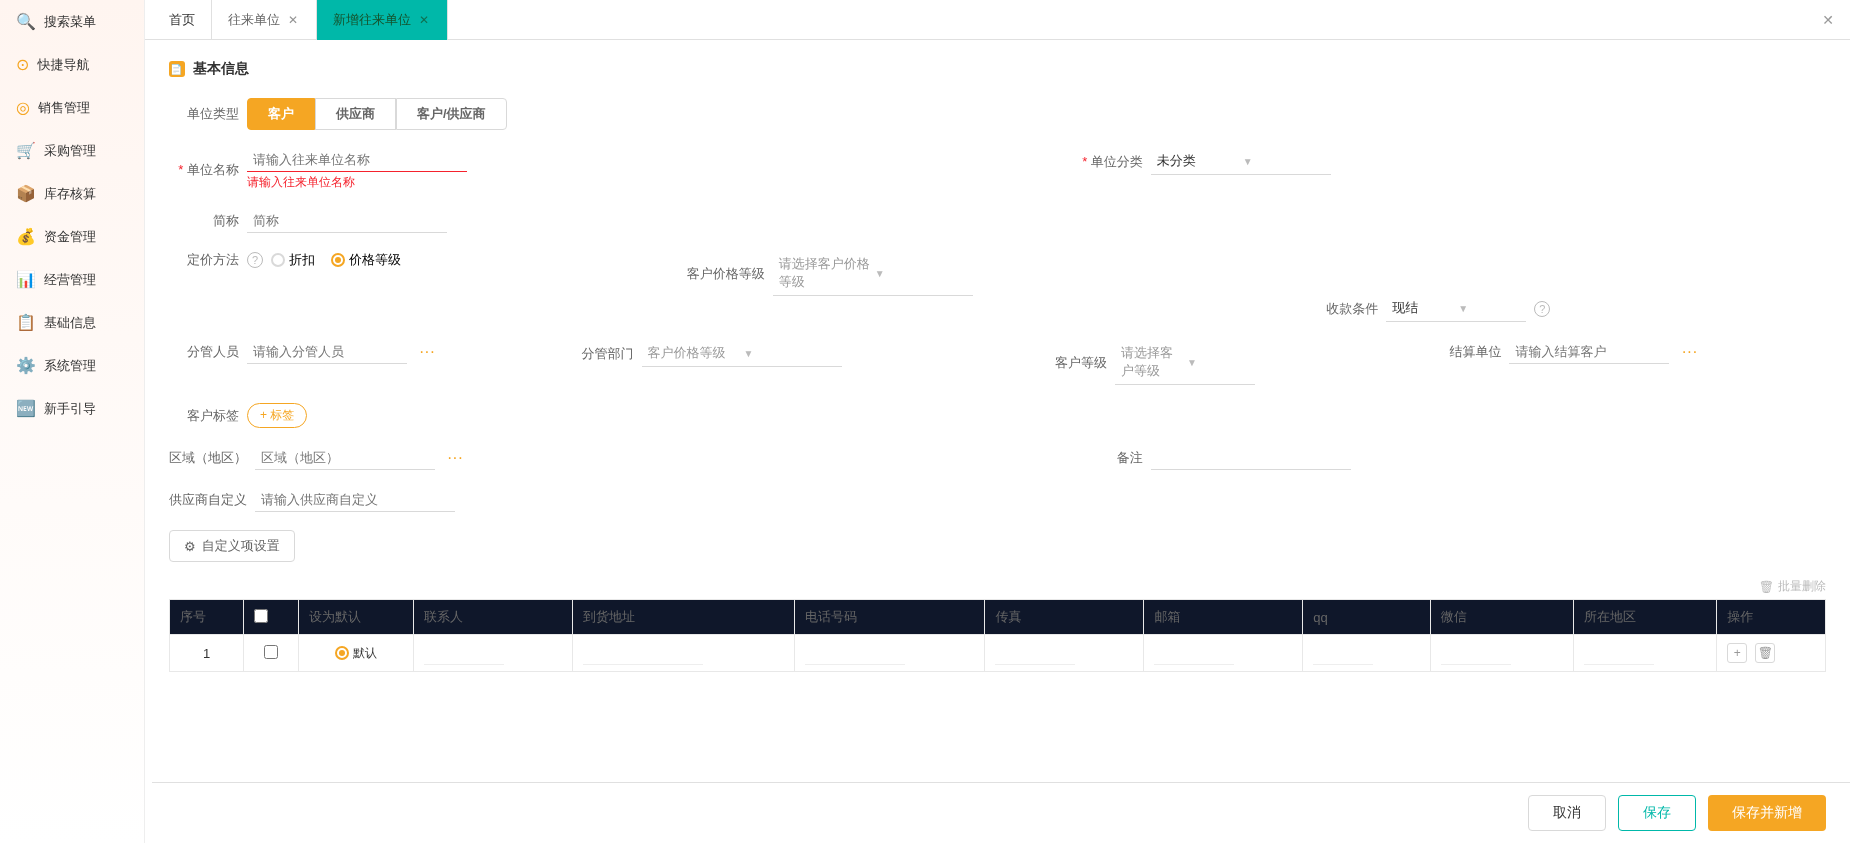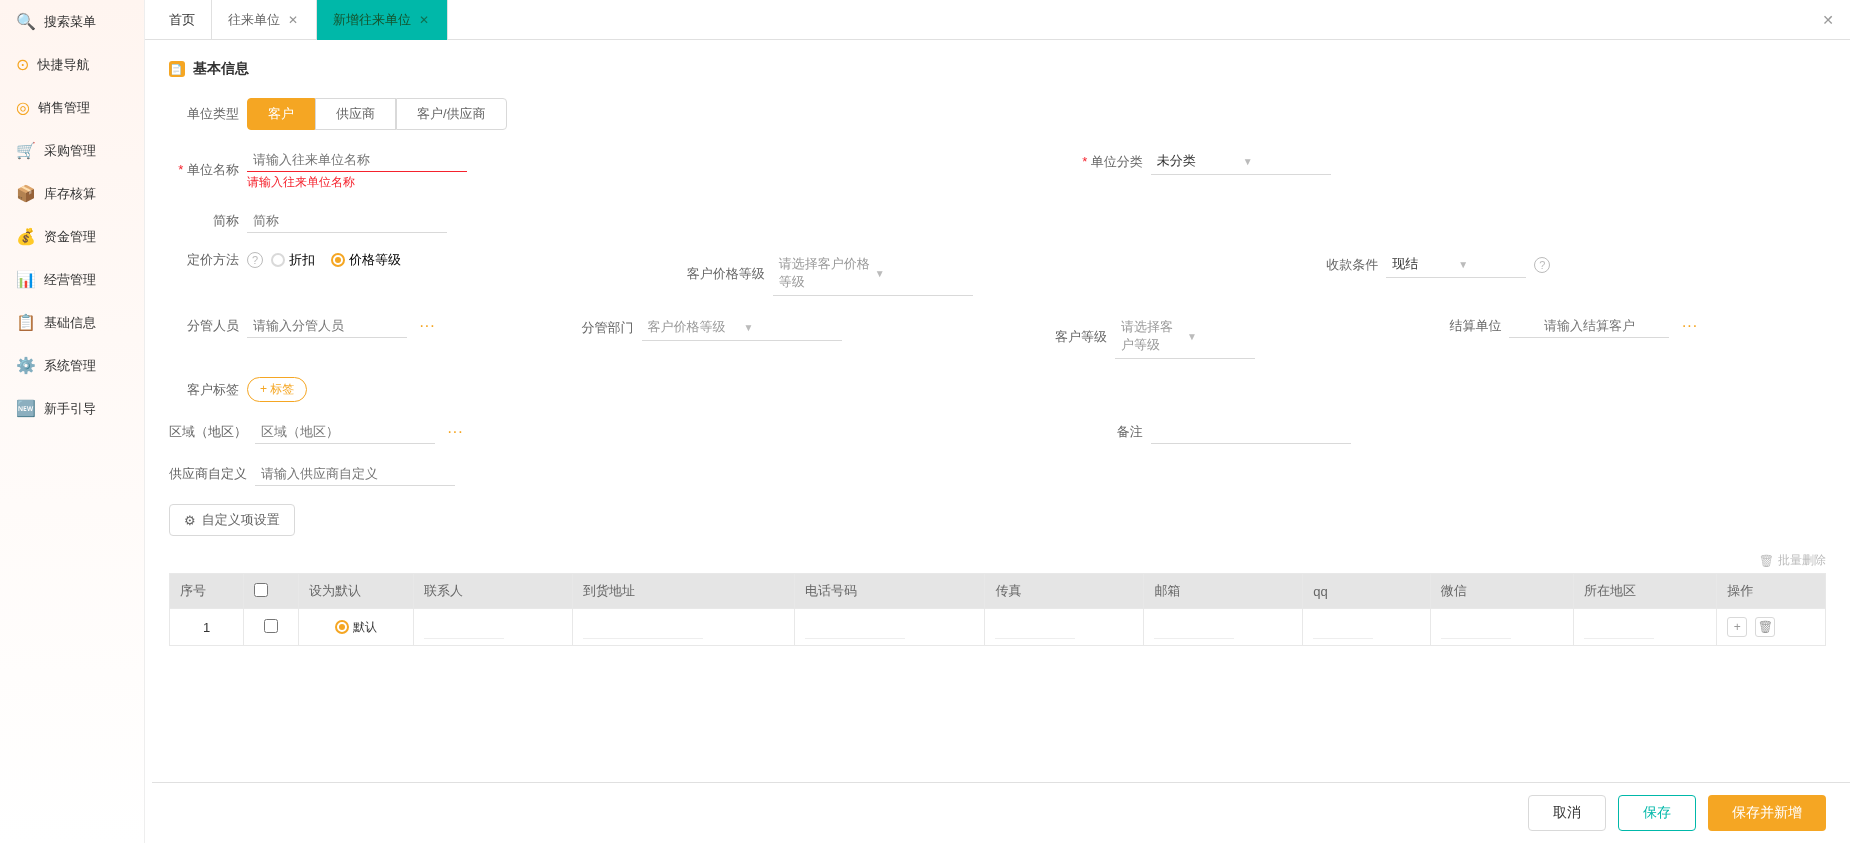--- a/index.html
+++ b/index.html
@@ -169,20 +169,21 @@
       display: flex;
       gap: 0;
     }
     .unit-type-btn {
       padding: 6px 20px;
       border: 1px solid #d9d9d9;
       background: #fff;
       cursor: pointer;
       font-size: 13px;
       color: #666;
+      font-weight: bold;
     }
     .unit-type-btn:first-child { border-radius: 4px 0 0 4px; }
     .unit-type-btn:last-child { border-radius: 0 4px 4px 0; }
     .unit-type-btn.active {
       background: #f5a623;
       color: #fff;
       border-color: #f5a623;
     }
 
     
@@ -257,21 +258,21 @@
       margin-bottom: 16px;
     }
 
     
     .data-table {
       width: 100%;
       border-collapse: collapse;
       font-size: 13px;
     }
     .data-table th {
-      background: #e5e5e5;
+      background: #0f172a;
       border: 1px solid #e8e8e8;
       padding: 8px 10px;
       text-align: left;
       font-weight: normal;
       color: #666;
       white-space: nowrap;
     }
     .data-table td {
       border: 1px solid #e8e8e8;
       padding: 6px 10px;
@@ -481,21 +482,21 @@
       </div>
 
       <div class="form-group" style="flex:1.2;">
         <span class="form-label">客户价格等级</span>
         <div class="form-select" style="min-width:200px;">
           <span>请选择客户价格等级</span>
           <span class="select-arrow">▼</span>
         </div>
       </div>
 
-      <div class="form-group" style="flex:1;">
+      <div class="form-group" style="flex:1;margin-top:44px;">
         <span class="form-label">收款条件</span>
         <div class="form-select has-value" style="min-width:140px;">
           <span>现结</span>
           <span class="select-arrow">▼</span>
         </div>
         <span class="help-icon">?</span>
       </div>
     </div>
 
     <div class="form-row">
@@ -517,21 +518,21 @@
       <div class="form-group" style="flex:1;">
         <span class="form-label">客户等级</span>
         <div class="form-select" style="min-width:140px;">
           <span>请选择客户等级</span>
           <span class="select-arrow">▼</span>
         </div>
       </div>
 
       <div class="form-group">
         <span class="form-label">结算单位</span>
-        <input class="form-input" type="text" style="width: 160px; text-align: center;" placeholder="请输入结算客户">
+        <input class="form-input" type="text" style="width: 160px;" placeholder="请输入结算客户">
         <span class="dots-btn">···</span>
       </div>
     </div>
 
     <div class="form-row">
       <div class="form-group">
         <span class="form-label">客户标签</span>
         <button class="tag-btn">
           <span>+ 标签</span>
         </button>

